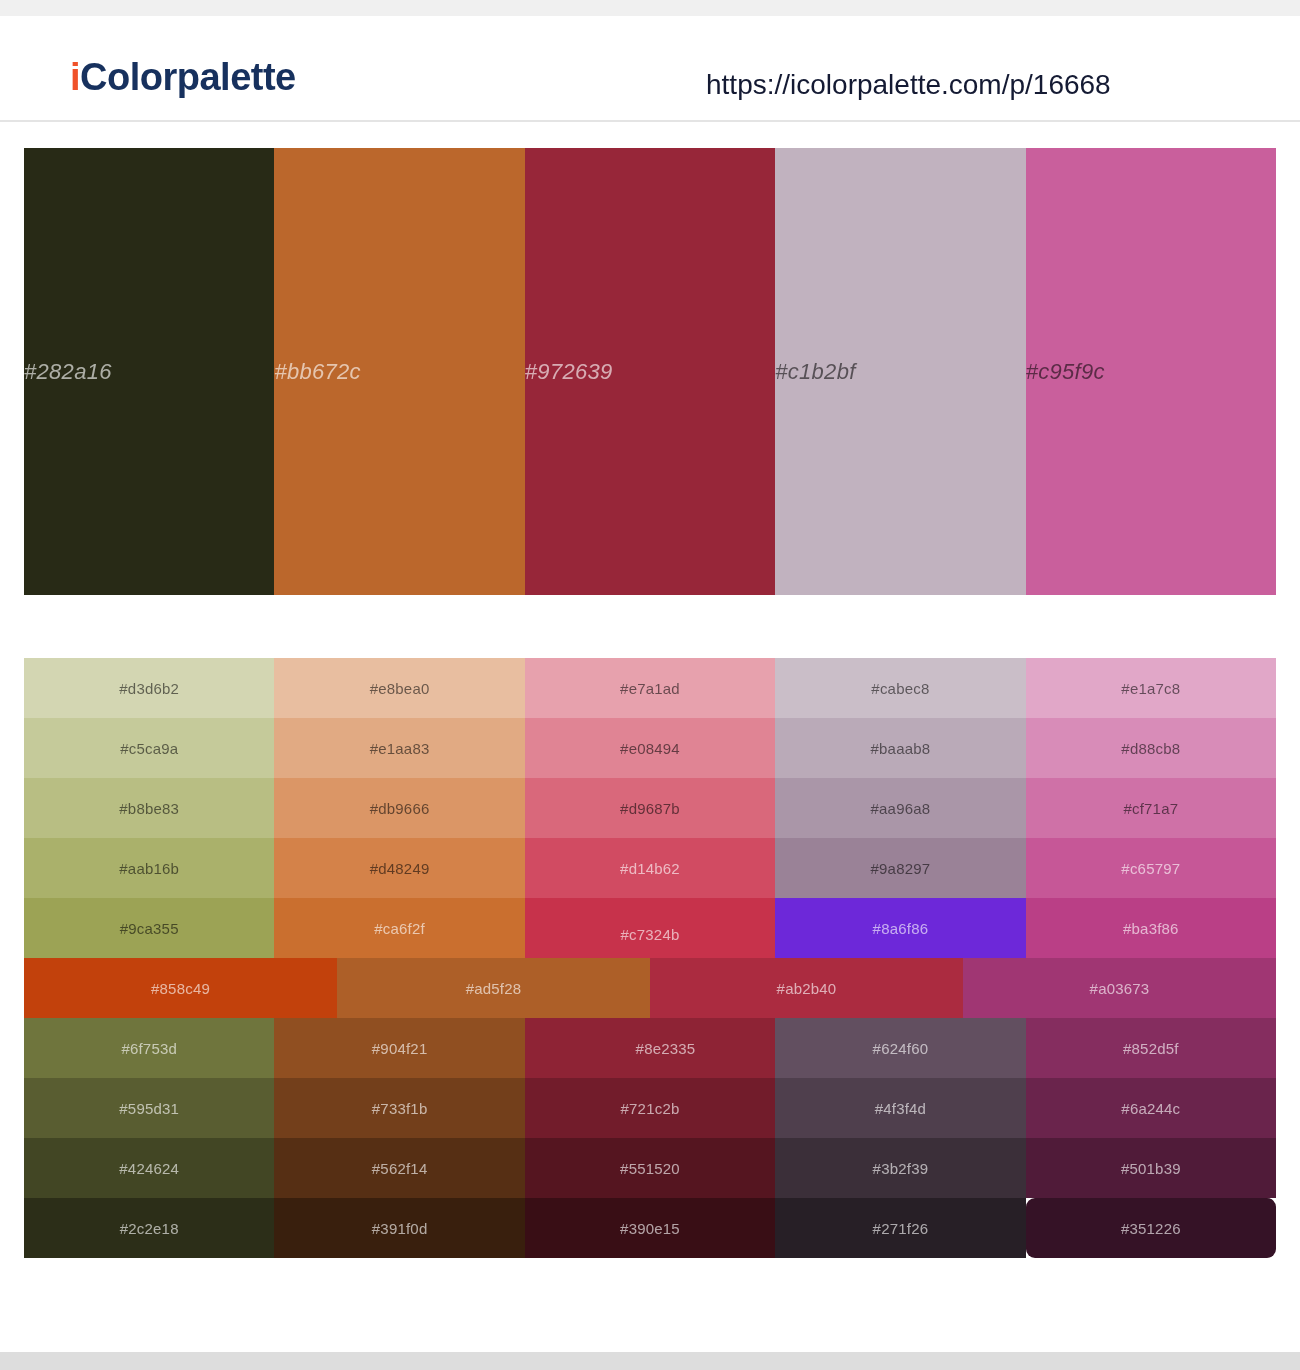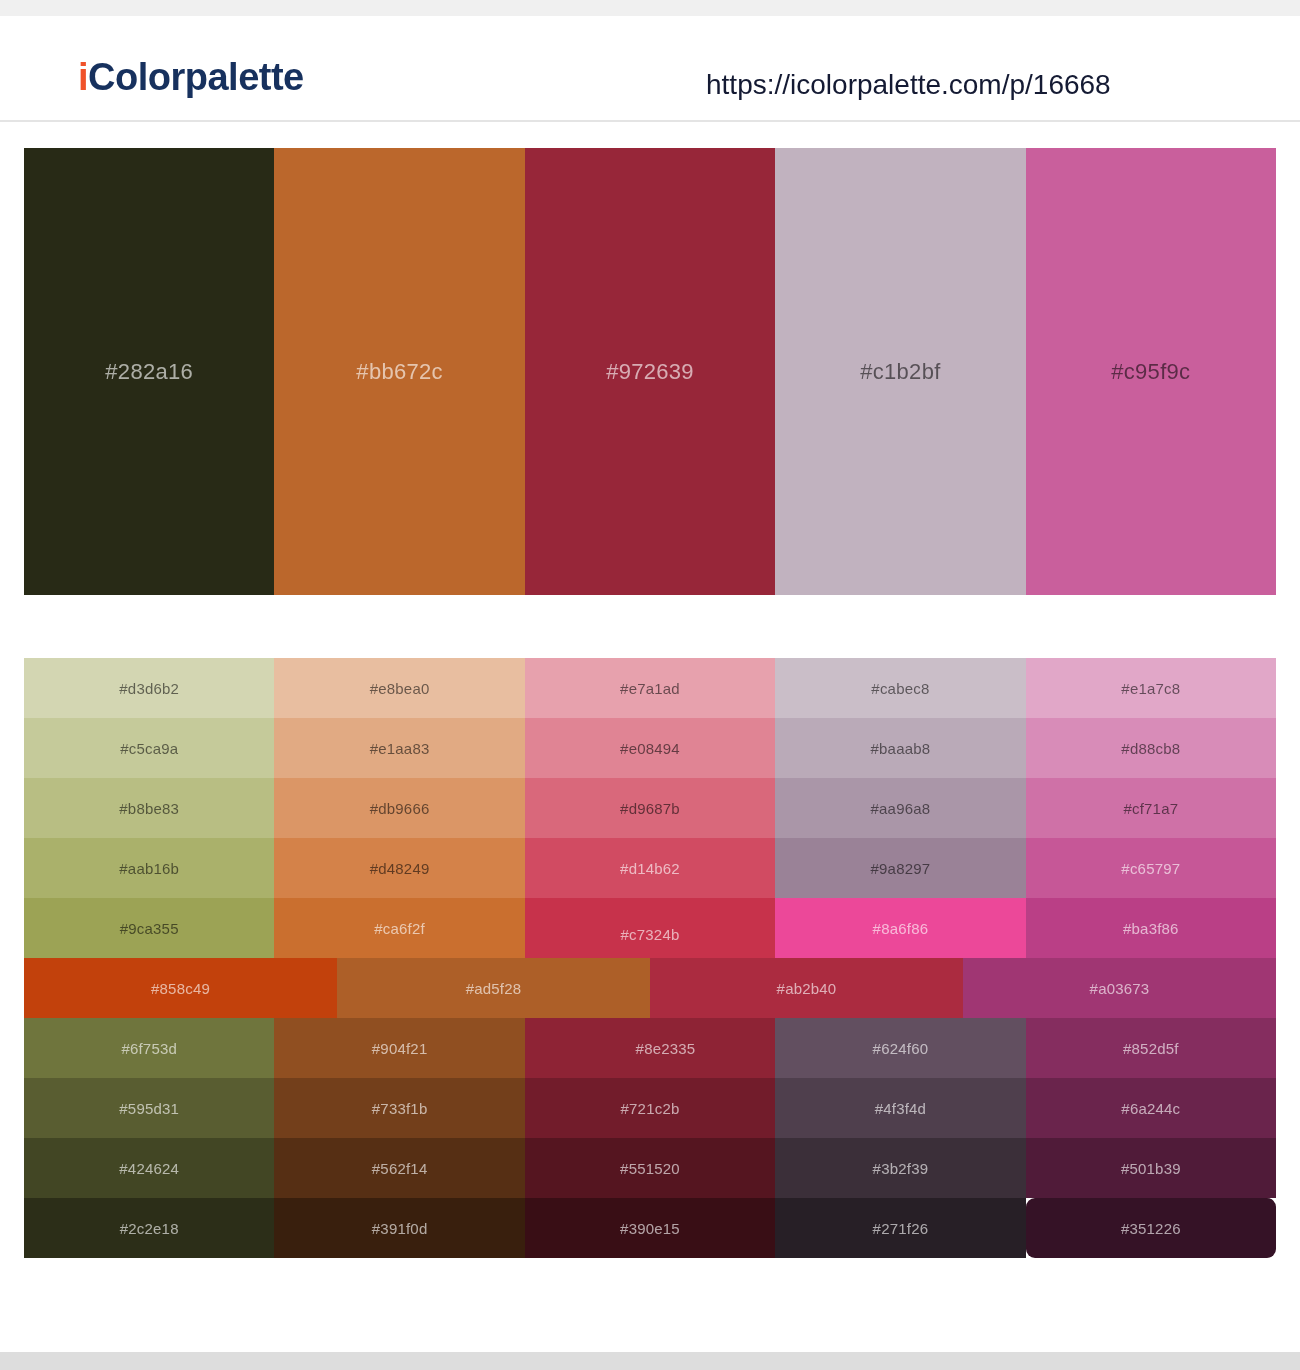--- a/index.html
+++ b/index.html
@@ -33,21 +33,21 @@
     position: absolute;
     top: 16px; left: 0;
     width: 1300px;
     height: 106px;
     background: #ffffff;
     border-bottom: 2px solid #e4e4e4;
   }
 
   .brand {
     position: absolute;
-    left: 78px;
+    left: 70px;
     top: 42px;
     font-size: 38px;
     font-weight: bold;
     letter-spacing: -0.5px;
     line-height: 1;
     white-space: nowrap;
   }
   .brand .brand-i { color: #f0522a; }
   .brand .brand-rest { color: #17315e; }
 
@@ -68,22 +68,22 @@
     left: 24px;
     top: 148px;
     width: 1252px;
     height: 447px;
     display: flex;
   }
   .main-swatch {
     flex: 1 1 0;
     display: flex;
     align-items: center;
-    justify-content: center;
     position: relative;
+    font-style: italic;
   }
   .main-swatch .code {
     font-size: 22px;
     letter-spacing: 0.3px;
     line-height: 1;
     user-select: none;
   }
 
   
   .grid {
@@ -226,21 +226,21 @@
       <div class="grid-row">
         <div class="grid-cell" style="background: rgb(156, 163, 85);">
           <span class="code" style="color: rgba(0, 0, 0, 0.55);">#9ca355</span>
         </div>
         <div class="grid-cell" style="background: rgb(202, 111, 47);">
           <span class="code" style="color: rgba(255, 255, 255, 0.62);">#ca6f2f</span>
         </div>
         <div class="grid-cell" style="background: rgb(199, 50, 75);">
           <span class="code" style="color: rgba(255, 255, 255, 0.62); margin-top: 12px;">#c7324b</span>
         </div>
-        <div class="grid-cell" style="background: #ec4899;">
+        <div class="grid-cell" style="background: #6d28d9;">
           <span class="code" style="color: rgba(255, 255, 255, 0.62);">#8a6f86</span>
         </div>
         <div class="grid-cell" style="background: rgb(186, 63, 134);">
           <span class="code" style="color: rgba(255, 255, 255, 0.62);">#ba3f86</span>
         </div>
       </div>
       <div class="grid-row">
         <div class="grid-cell" style="background: #c2410c;">
           <span class="code" style="color: rgba(255, 255, 255, 0.62);">#858c49</span>
         </div>

